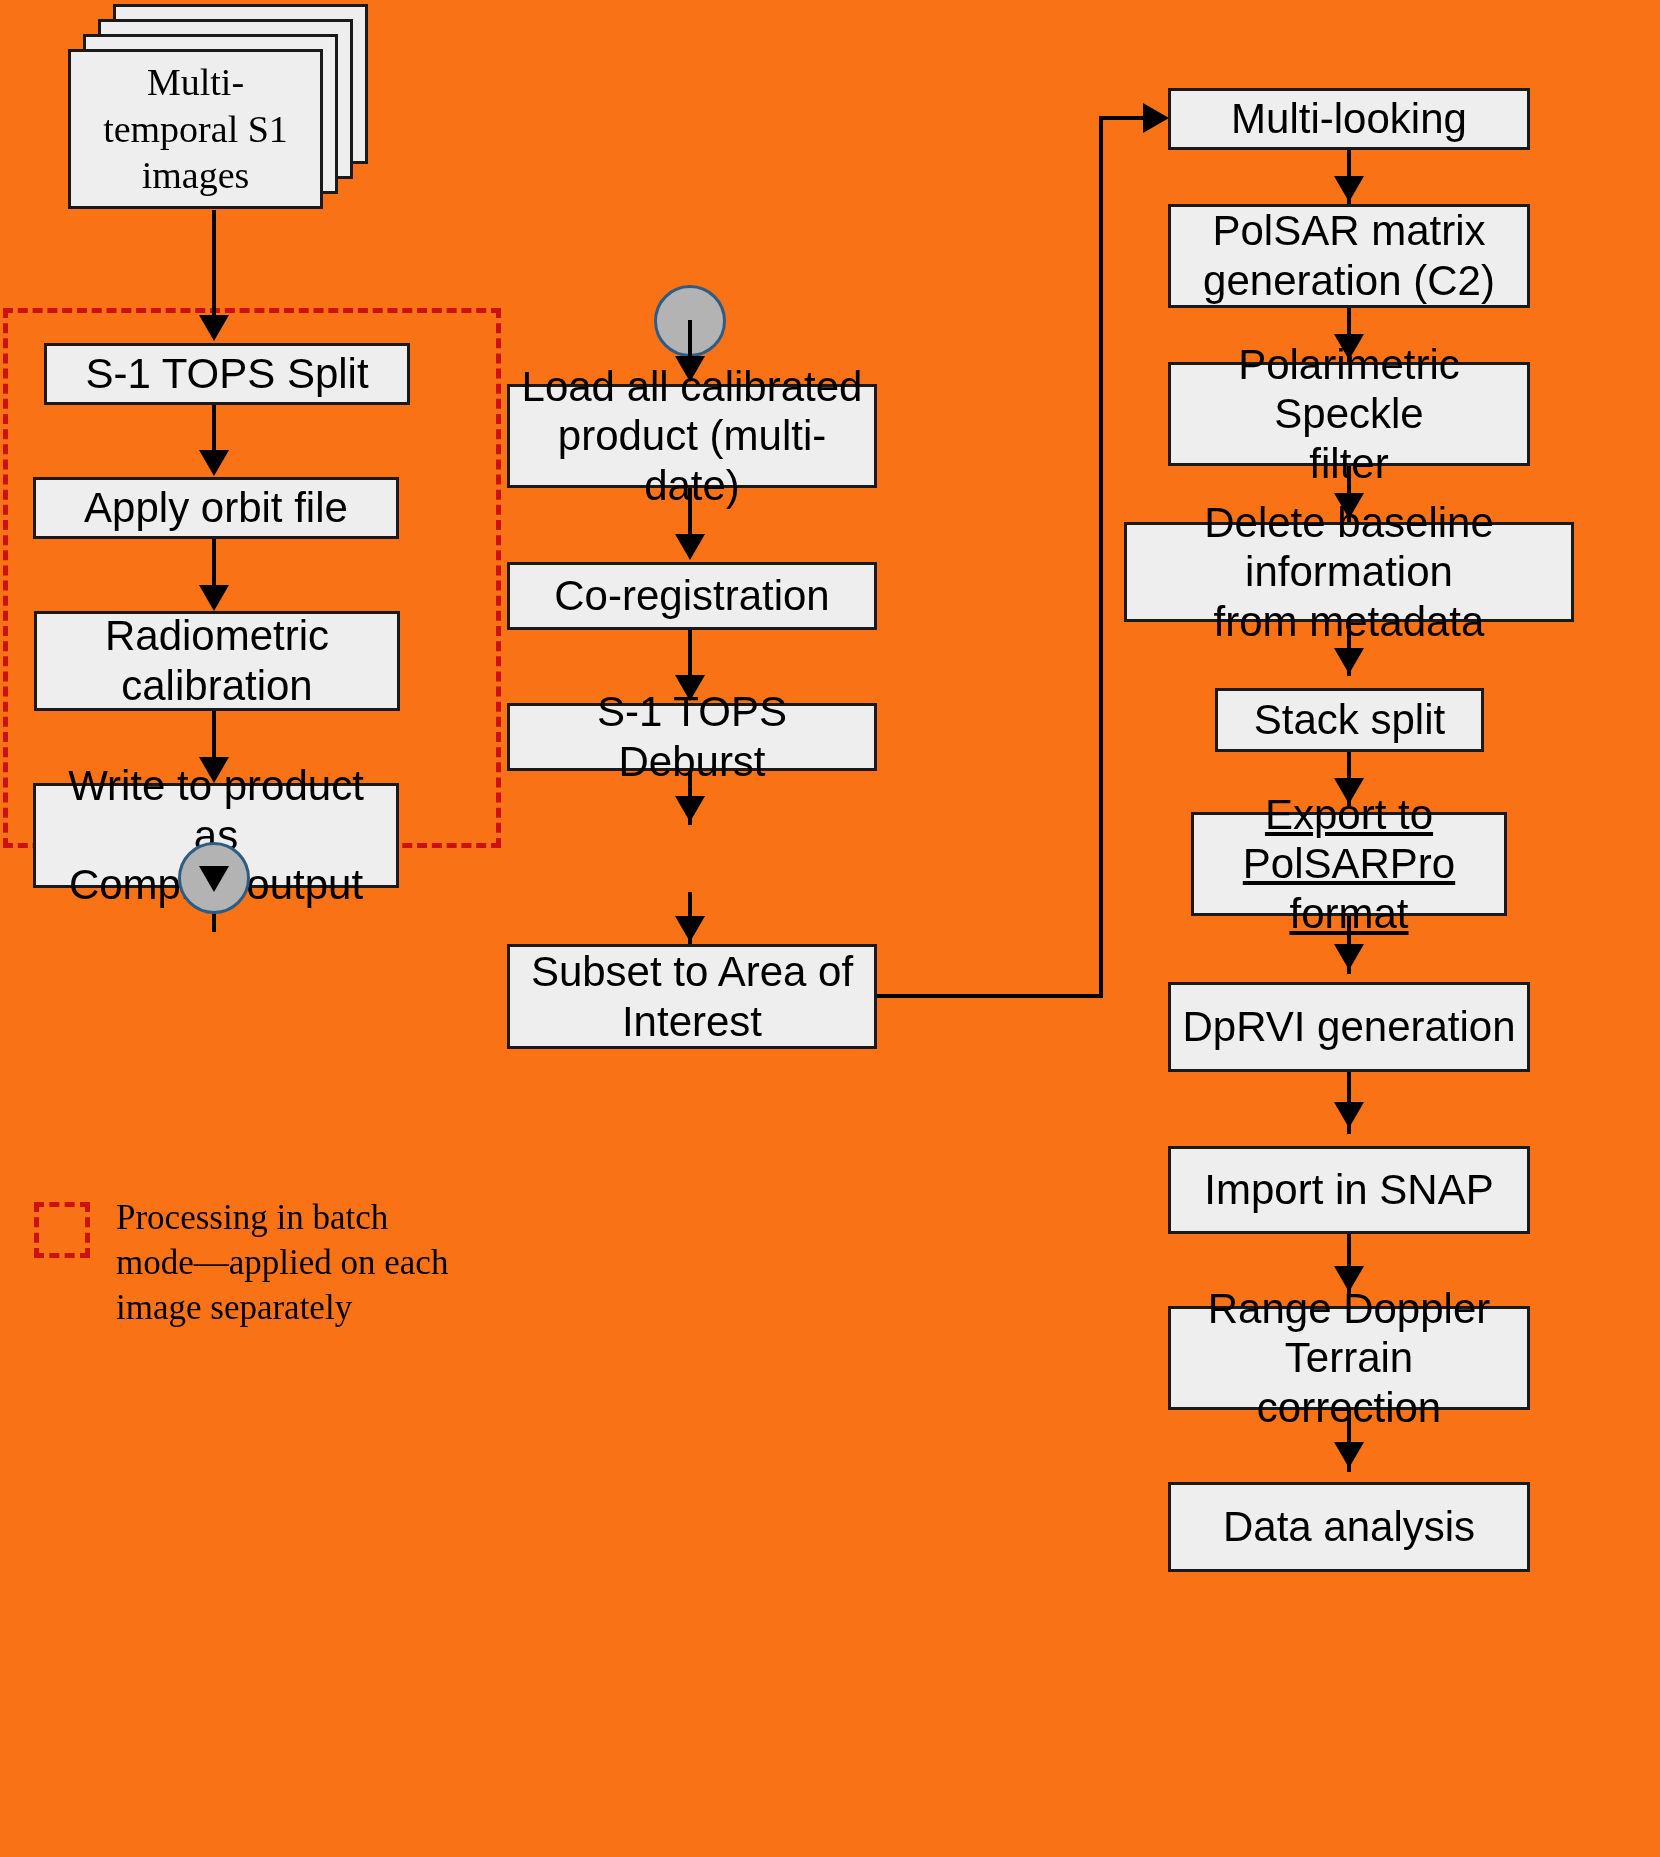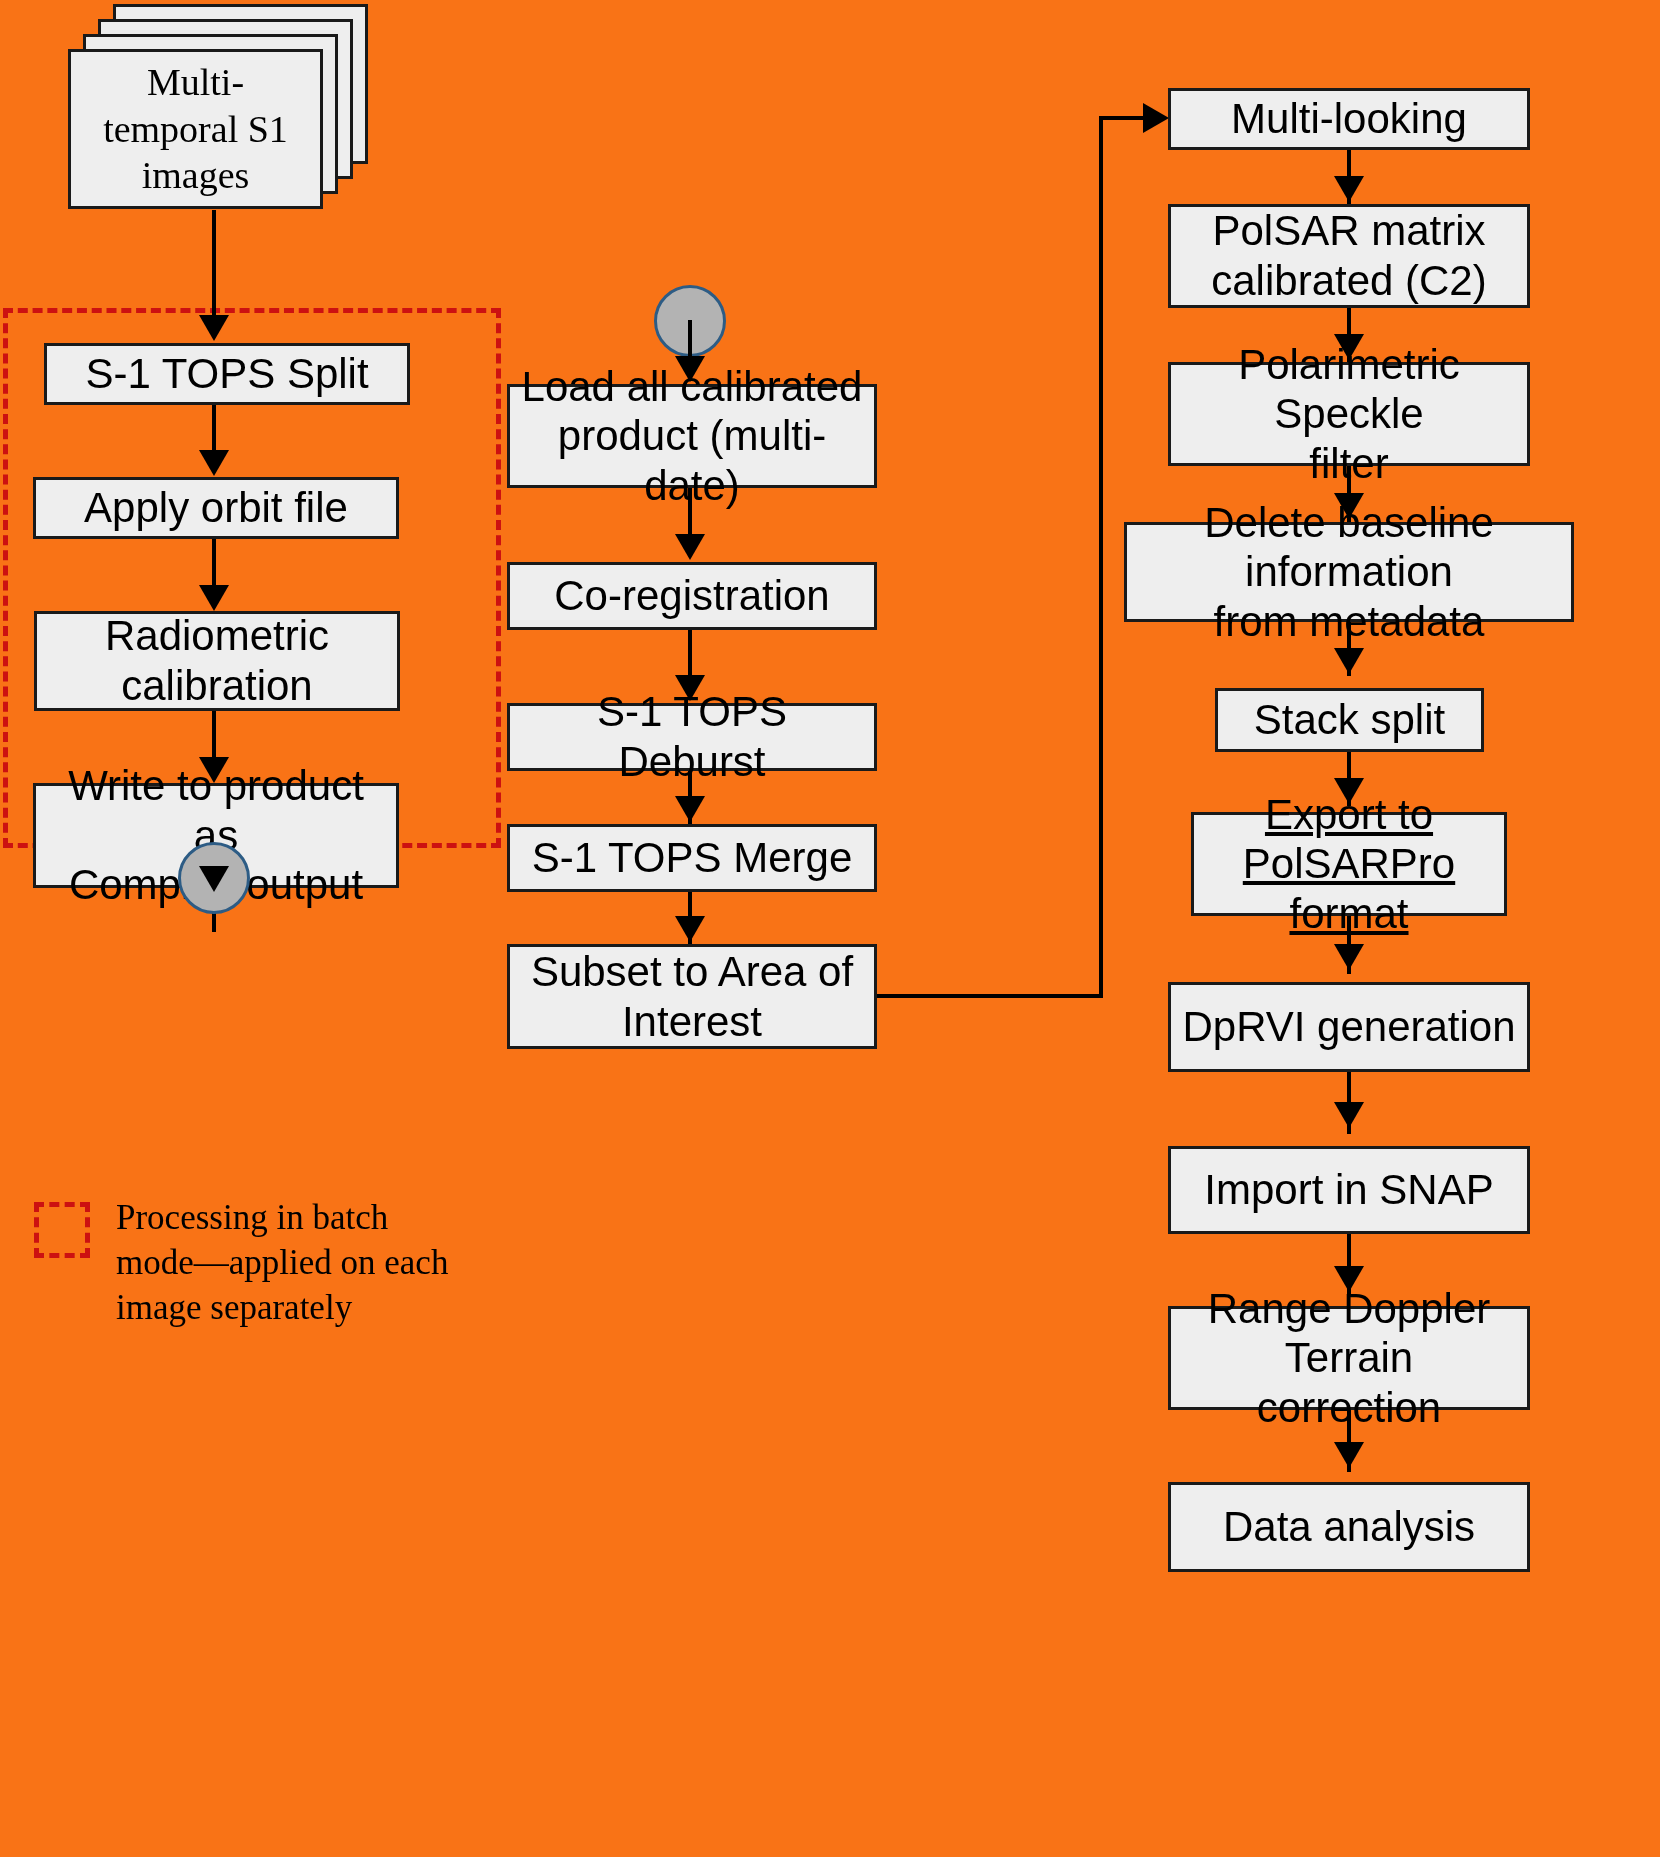--- a/index.html
+++ b/index.html
@@ -182,40 +182,39 @@
   <div class="node" style="left:507px; top:562px; width:370px; height:68px;">Co-registration</div>
 
   <div class="vline" style="left:688px; top:630px; height:53px;"></div>
   <div class="arrow-down" style="left:675px; top:675px;"></div>
 
   <div class="node" style="left:507px; top:703px; width:370px; height:68px;">S-1 TOPS Deburst</div>
 
   <div class="vline" style="left:688px; top:771px; height:54px;"></div>
   <div class="arrow-down" style="left:675px; top:796px;"></div>
 
-  <div class="node" style="left:507px; top:824px; width:370px; height:68px;">S-1 TOPS Merge</div>
 
   <div class="vline" style="left:688px; top:892px; height:54px;"></div>
   <div class="arrow-down" style="left:675px; top:916px;"></div>
 
   <div class="node" style="left:507px; top:944px; width:370px; height:105px;">Subset to Area of
 Interest</div>
 
   <div class="hline" style="left:877px; top:994px; width:226px;"></div>
   <div class="vline" style="left:1099px; top:118px; height:878px;"></div>
   <div class="hline" style="left:1099px; top:116px; width:52px;"></div>
   <div class="arrow-right" style="left:1143px; top:103px;"></div>
 
   <div class="node" style="left:1168px; top:88px; width:362px; height:62px;">Multi-looking</div>
 
   <div class="vline" style="left:1347px; top:150px; height:54px;"></div>
   <div class="arrow-down" style="left:1334px; top:176px;"></div>
 
   <div class="node" style="left:1168px; top:204px; width:362px; height:104px;">PolSAR matrix
-calibrated (C2)</div>
+generation (C2)</div>
 
   <div class="vline" style="left:1347px; top:308px; height:54px;"></div>
   <div class="arrow-down" style="left:1334px; top:334px;"></div>
 
   <div class="node" style="left:1168px; top:362px; width:362px; height:104px;">Polarimetric Speckle
 filter</div>
 
   <div class="vline" style="left:1347px; top:466px; height:56px;"></div>
   <div class="arrow-down" style="left:1334px; top:493px;"></div>
 

